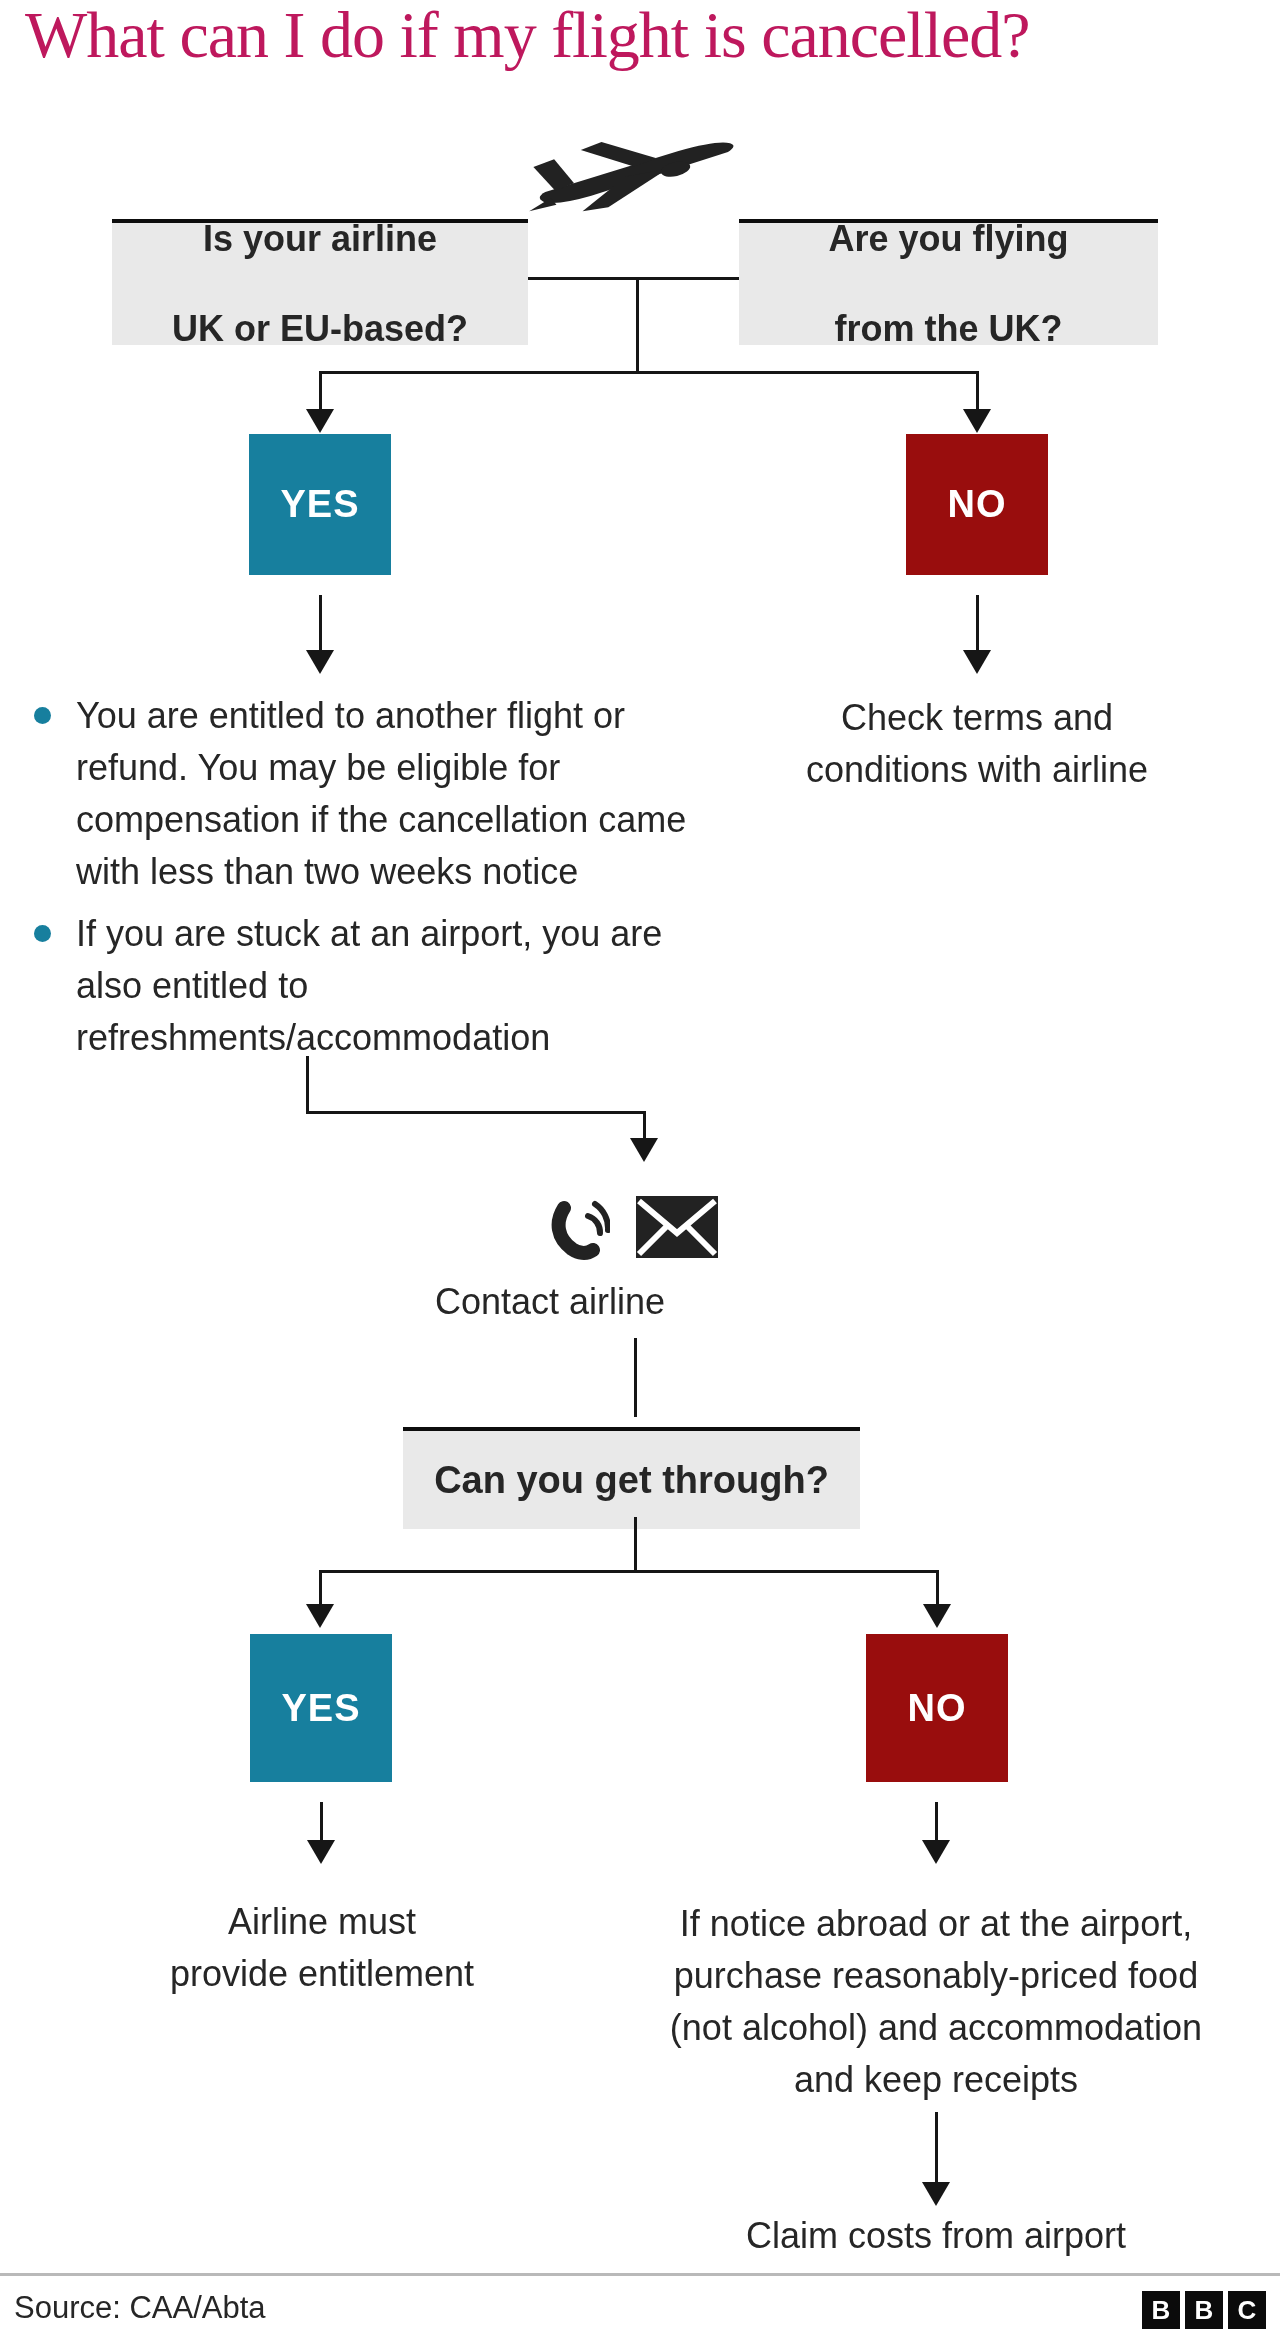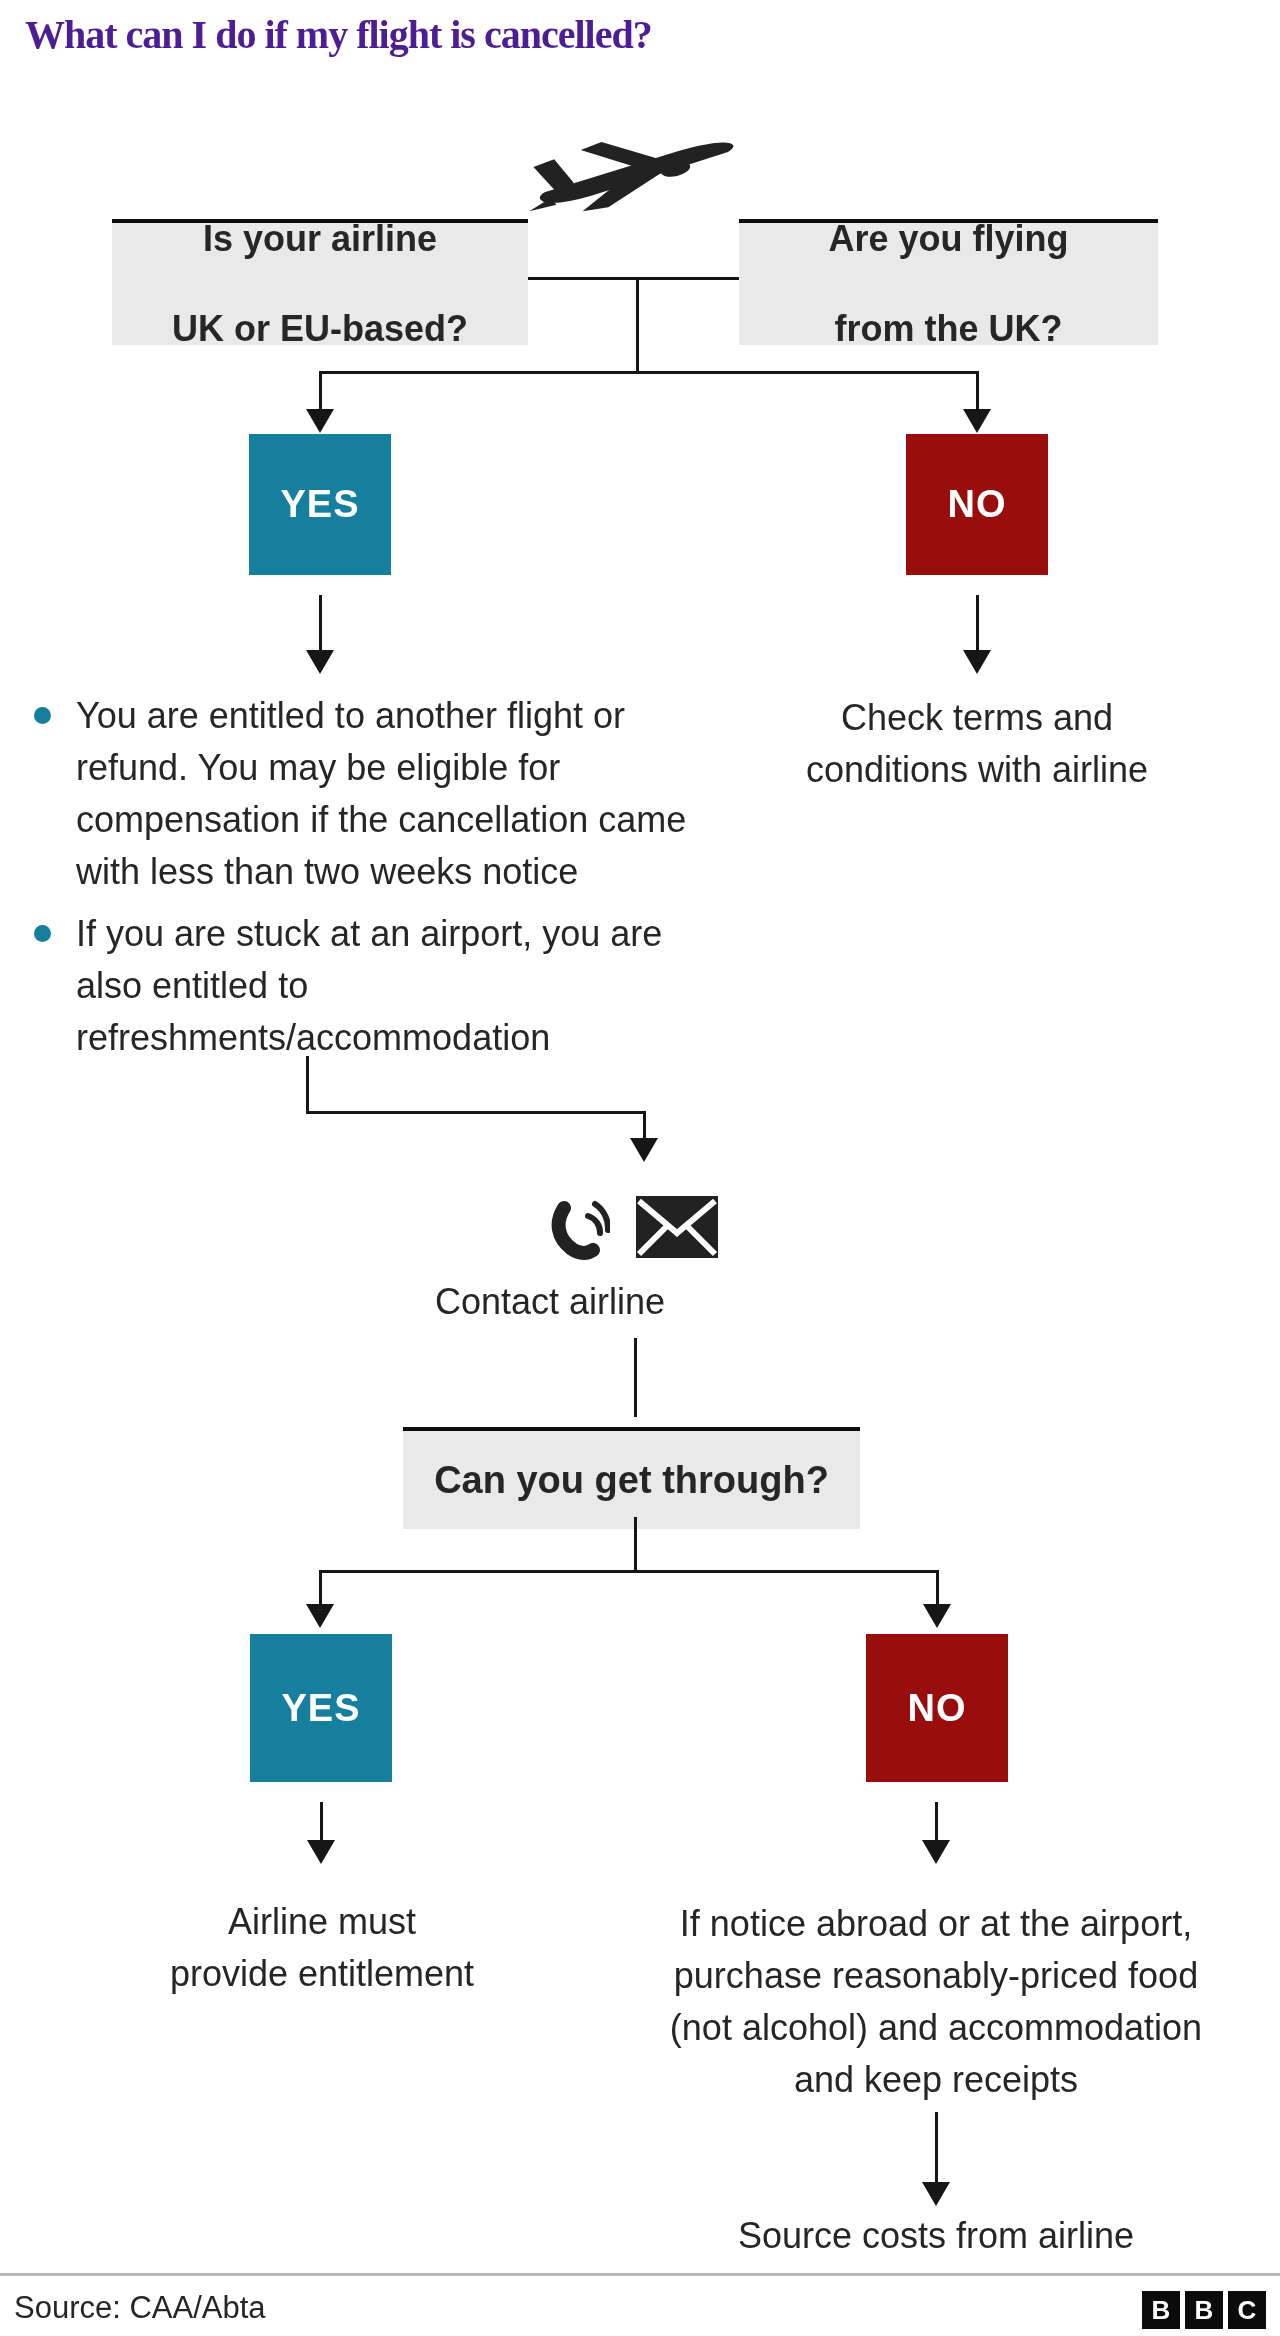--- a/index.html
+++ b/index.html
@@ -4,22 +4,22 @@
 <style>
   * { margin:0; padding:0; box-sizing:border-box; }
   html,body { background:#fff; }
   .canvas {
     position:relative; width:1280px; height:2336px; margin:0 auto;
     background:#fff; overflow:hidden;
     font-family:"Liberation Sans", sans-serif; color:var(--ink,#262626);
   }
   .h1 {
     position:absolute; left:25px; top:2px;
-    font-family:"Liberation Serif", serif; font-weight:bold;
-    font-size:40px; line-height:66px; letter-spacing:-1px; color:#4c1d95;
+    font-family:"Liberation Serif", serif; font-weight:normal;
+    font-size:66px; line-height:66px; letter-spacing:-1px; color:#be185d;
     white-space:nowrap;
   }
   .gbox {
     position:absolute; background:var(--box_gray,#e9e9e9);
     border-top:4px solid #0d0d0d;
     display:flex; flex-direction:column; align-items:center; justify-content:center;
     font-weight:bold; font-size:36px; line-height:46px; text-align:center;
     color:#262626;
     gap:44px;
   }
@@ -178,21 +178,21 @@
 
   <div class="outcome" style="left:636px; top:1898px; width:600px;">
     <div>If notice abroad or at the airport,</div>
     <div>purchase reasonably-priced food</div>
     <div>(not alcohol) and accommodation</div>
     <div>and keep receipts</div>
   </div>
 
   <div class="line" style="left:935px; top:2112px; width:3px; height:74px;"></div>
   <div class="ahead" style="left:922px; top:2182px;"></div>
-  <div class="outcome" style="left:686px; top:2210px; width:500px;">Source costs from airline</div>
+  <div class="outcome" style="left:686px; top:2210px; width:500px;">Claim costs from airport</div>
 
   <div class="footer-rule"></div>
   <div class="source">Source: CAA/Abta</div>
   <div class="bbc">
     <span class="blk">B</span>
     <span class="blk">B</span>
     <span class="blk">C</span>
   </div>
 
 </div>

